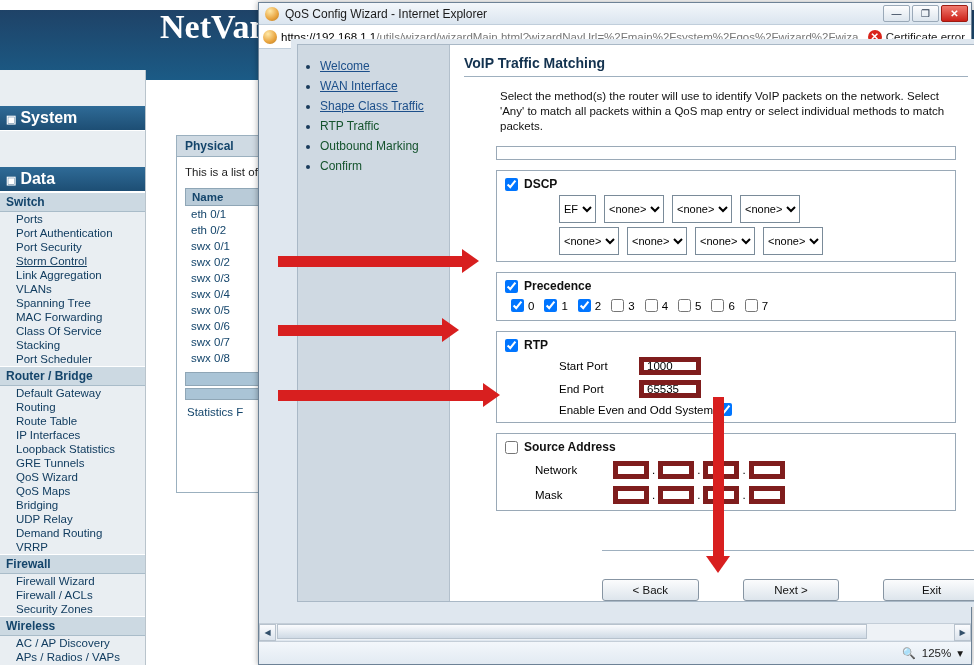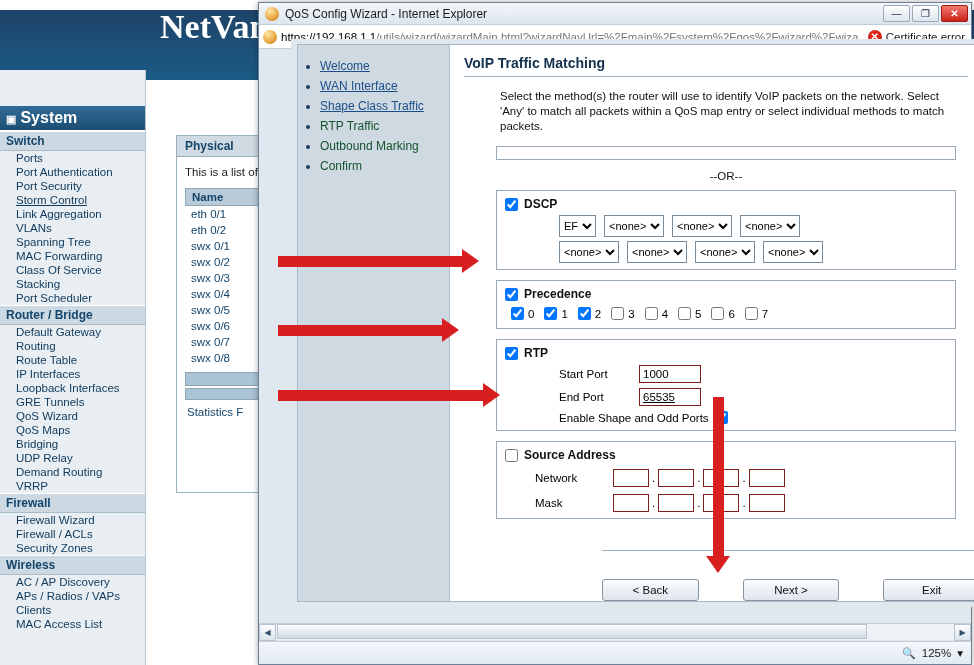--- a/index.html
+++ b/index.html
@@ -152,25 +152,25 @@
     position:absolute; right:-34px; top:50%; transform:translateY(-50%);
     width:15px; height:15px; border-radius:50%;
     background:#2f72b8; color:#fff; font-weight:bold; font-size:11px;
     line-height:15px; text-align:center;
   }
   .or-text { text-align:center; font-size:11.5px; color:#111; margin:2px 0 8px 32px; width:460px; }
 
   input[type=checkbox] { width:13px; height:13px; margin:0; vertical-align:middle; }
   select {
     font-family:"Liberation Sans", sans-serif; font-size:11px;
-    height:22px; border:1px solid #7a8b99; background:#fff;
+    height:28px; border:1px solid #7a8b99; background:#fff;
   }
   input[type=text] {
     font-family:"Liberation Sans", sans-serif; font-size:11.5px;
-    height:18px; border:1px solid #7f1d1d; padding:0 3px; background:#fff;
+    height:18px; border:5px solid #7f1d1d; padding:0 3px; background:#fff;
   }
 
   .dscp-row { display:flex; gap:8px; margin:4px 0 0 54px; }
   .prec-row { display:flex; gap:10px; margin:6px 0 2px 6px; align-items:center; font-size:11.5px; }
   .prec-item { display:flex; align-items:center; gap:4px; }
   .rtp-line { display:flex; align-items:center; margin:5px 0 0 54px; font-size:11.5px; }
   .rtp-line .lbl { width:80px; }
   .src-line { display:flex; align-items:center; margin:7px 0 0 30px; font-size:11.5px; }
   .src-line .lbl { width:78px; }
   .oct { width:36px; }
@@ -237,38 +237,39 @@
 </head>
 <body>
 
 <div id="bg-page">
   <div id="bg-header"></div>
   <div id="bg-header-white"></div>
   <div class="netvanta">NetVanta</div>
 
   <div id="sidebar">
     <div class="sb-top"><span class="plus">▣</span><span>System</span></div>
+    <div class="sb-top"><span class="plus">▣</span><span>Data</span></div>
     <div class="sb-group">Switch</div>
     <div class="sb-item">Ports</div>
     <div class="sb-item">Port Authentication</div>
     <div class="sb-item">Port Security</div>
     <div class="sb-item sel">Storm Control</div>
     <div class="sb-item">Link Aggregation</div>
     <div class="sb-item">VLANs</div>
     <div class="sb-item">Spanning Tree</div>
     <div class="sb-item">MAC Forwarding</div>
     <div class="sb-item">Class Of Service</div>
     <div class="sb-item">Stacking</div>
     <div class="sb-item">Port Scheduler</div>
     <div class="sb-group">Router / Bridge</div>
     <div class="sb-item">Default Gateway</div>
     <div class="sb-item">Routing</div>
     <div class="sb-item">Route Table</div>
     <div class="sb-item">IP Interfaces</div>
-    <div class="sb-item">Loopback Interfaces</div>
+    <div class="sb-item">Loopback Statistics</div>
     <div class="sb-item">GRE Tunnels</div>
     <div class="sb-item">QoS Wizard</div>
     <div class="sb-item">QoS Maps</div>
     <div class="sb-item">Bridging</div>
     <div class="sb-item">UDP Relay</div>
     <div class="sb-item">Demand Routing</div>
     <div class="sb-item">VRRP</div>
     <div class="sb-group">Firewall</div>
     <div class="sb-item">Firewall Wizard</div>
     <div class="sb-item">Firewall / ACLs</div>
@@ -340,21 +341,20 @@
 
       <div id="wiz-main">
         <div id="wiz-h1">VoIP Traffic Matching</div>
         <div id="wiz-rule"></div>
         <div id="wiz-intro">Select the method(s) the router will use to identify VoIP packets on the network. Select 'Any' to match all packets within a QoS map entry or select individual methods to match packets.</div>
 
         <div class="sec-box">
           <span class="help-icon">?</span>
         </div>
 
-        <div class="or-text">--OR--</div>
 
         <div class="sec-box">
           <div class="sec-head">
             <input type="checkbox" checked="" style="">
             <span>DSCP</span>
           </div>
           <div class="dscp-row">
             <select><option>EF</option></select>
             <select><option>&lt;none&gt;</option></select>
             <select><option>&lt;none&gt;</option></select>
@@ -418,21 +418,21 @@
           </div>
           <div class="rtp-line">
             <span class="lbl">Start Port</span>
             <input type="text" style="width: 62px;" value="1000">
           </div>
           <div class="rtp-line">
             <span class="lbl">End Port</span>
             <input type="text" style="width: 62px; text-decoration: underline;" value="65535">
           </div>
           <div class="rtp-line">
-            <span style="width:auto;margin-right:6px">Enable Shape and Odd Ports</span>
+            <span style="width:auto;margin-right:6px">Enable Even and Odd System</span>
             <input type="checkbox" checked="" style="">
           </div>
           <span class="help-icon">?</span>
         </div>
 
         <div class="sec-box">
           <div class="sec-head">
             <input type="checkbox" style="">
             <span>Source Address</span>
           </div>

